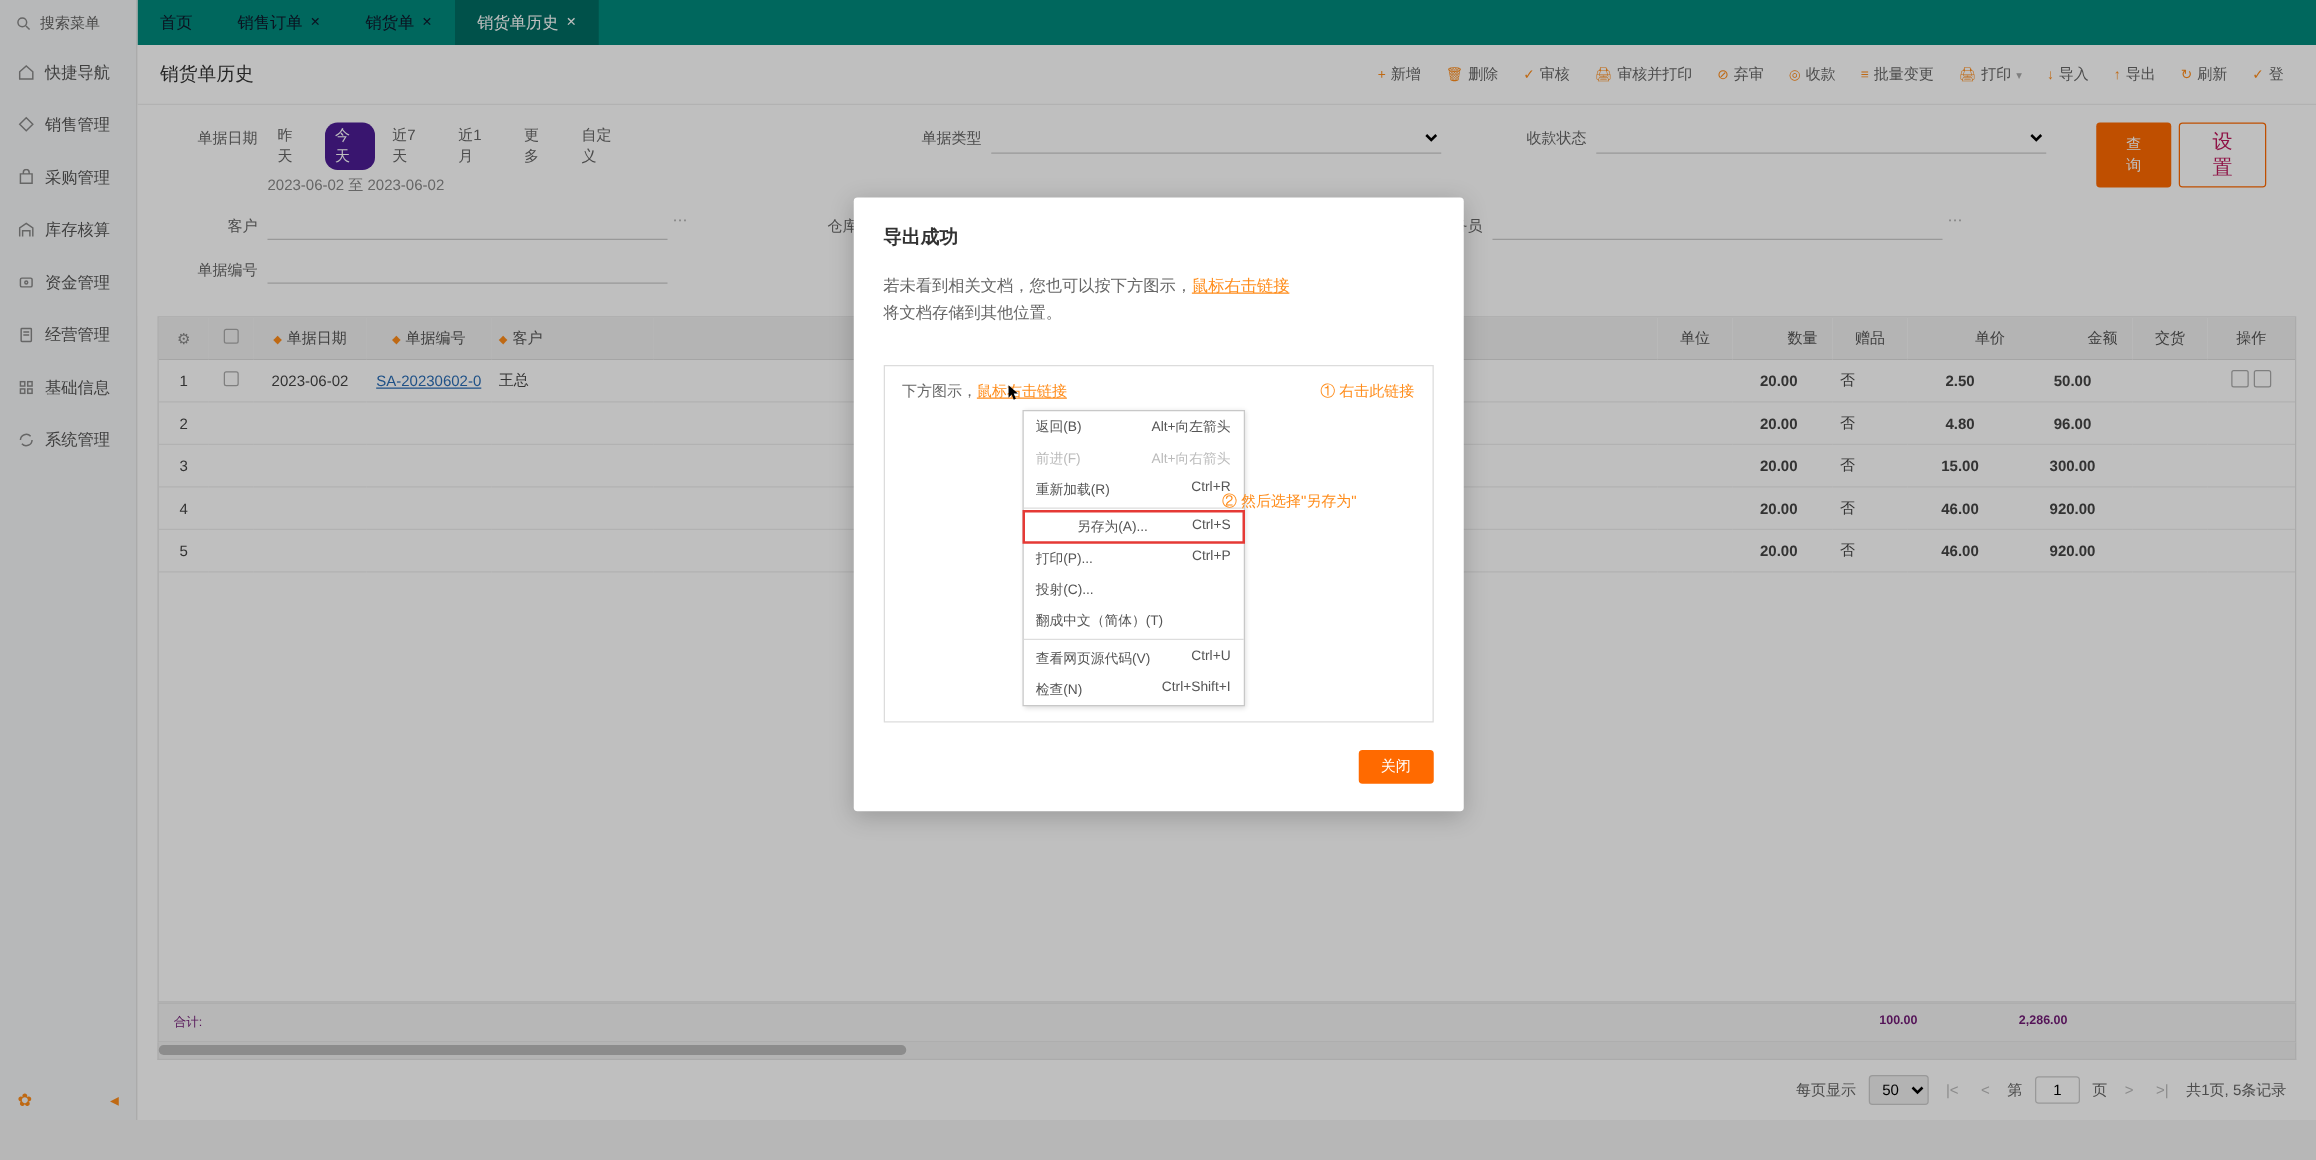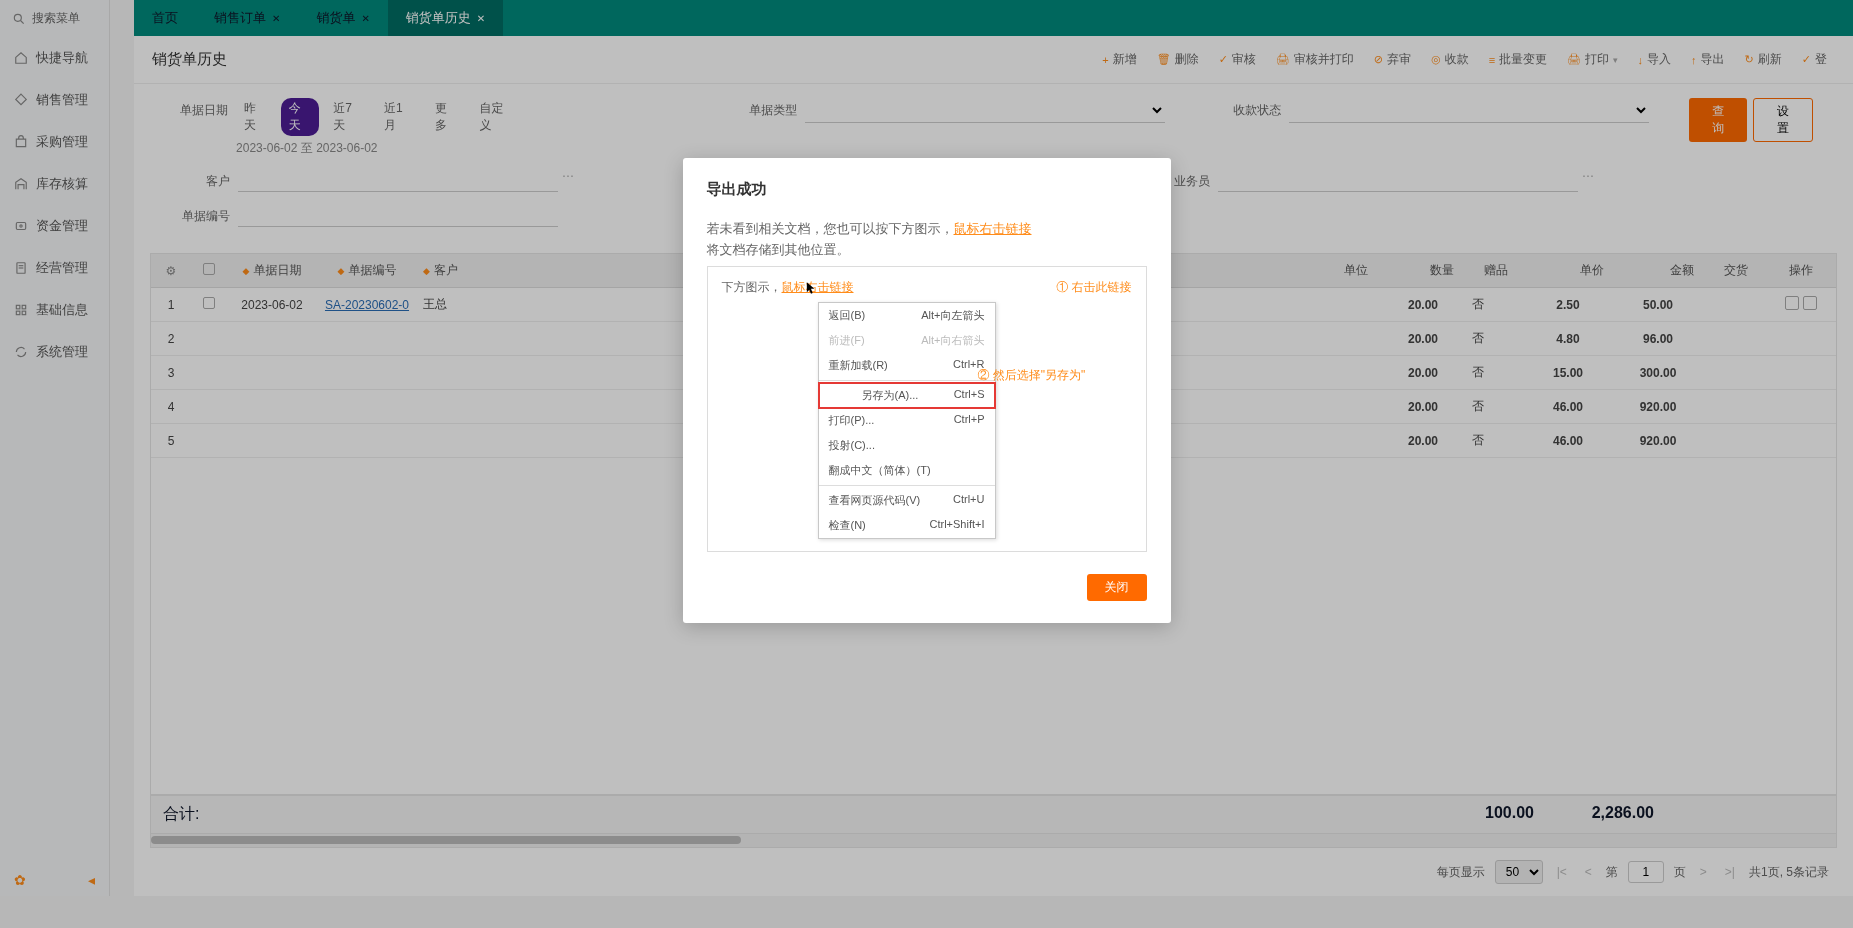--- a/index.html
+++ b/index.html
@@ -1,17 +1,17 @@
 <!DOCTYPE html>
 <html><head>
   <meta charset="utf-8">
   <style>
     * { margin: 0; padding: 0; box-sizing: border-box; font-family: "Microsoft YaHei", Arial, sans-serif; }
     body { background: #f5f5f5; font-size: 12px; color: #333; overflow: hidden; }
-    .app { display: flex; height: 896px; width: 1853px; gap: 24px; }
+    .app { display: flex; height: 896px; width: 1853px; }
     
     
     .sidebar { width: 110px; background: #f5f6f7; border-right: 1px solid #e0e0e0; display: flex; flex-direction: column; }
     .search-menu { padding: 10px 12px; display: flex; align-items: center; gap: 6px; color: #666; cursor: pointer; }
     .search-menu svg { width: 14px; height: 14px; }
     .sidebar-item { padding: 12px 14px; display: flex; align-items: center; gap: 8px; color: #555; cursor: pointer; font-size: 13px; }
     .sidebar-item svg { width: 14px; height: 14px; }
     .sidebar-bottom { margin-top: auto; display: flex; justify-content: space-between; padding: 8px 14px; }
     .sidebar-bottom span { color: #ff8c1a; cursor: pointer; font-size: 14px; }
     
@@ -38,56 +38,56 @@
     .filter-label { width: 56px; text-align: right; color: #666; margin-right: 8px; padding-top: 4px; }
     .date-tags { display: flex; gap: 6px; align-items: center; }
     .date-tag { padding: 2px 8px; border-radius: 10px; cursor: pointer; color: #666; font-size: 12px; }
     .date-tag.active { background: #4c1d95; color: #fff; }
     .date-range { color: #888; font-size: 12px; margin-top: 4px; }
     .filter-input { border: none; border-bottom: 1px solid #ccc; width: 320px; padding: 4px 2px; font-size: 12px; background: transparent; }
     .filter-select { border: none; border-bottom: 1px solid #ccc; width: 360px; padding: 4px 2px; font-size: 12px; background: transparent; }
     .filter-dots { color: #aaa; margin-left: 4px; cursor: pointer; }
     .filter-buttons { margin-left: auto; display: flex; flex-direction: row; gap: 6px; }
     .btn-orange { background: #ff6a00; color: #fff; border: none; padding: 5px 18px; border-radius: 3px; cursor: pointer; font-size: 12px; }
-    .btn-outline-orange { background: #fff; color: #000000; border: 1px solid #ff6a00; padding: 4px 18px; border-radius: 3px; cursor: pointer; font-size: 12px; }
+    .btn-outline-orange { background: #fff; color: #be185d; border: 1px solid #ff6a00; padding: 4px 18px; border-radius: 3px; cursor: pointer; font-size: 16px; }
     
     
     .table-wrap { margin: 0 16px; flex: 1; overflow: auto; border: 1px solid #e5e5e5; }
     table { border-collapse: collapse; width: 100%; table-layout: fixed; }
     thead th { background: #f0f0f0; color: #555; font-weight: normal; font-size: 12px; padding: 8px 6px; border-bottom: 1px solid #ddd; text-align: center; position: relative; }
     thead th.num { text-align: right; padding-right: 12px; }
     thead th.left { text-align: left; }
     thead th .sort { color: #ff8c1a; font-size: 9px; margin-right: 4px; }
     tbody td { padding: 8px 6px; border-bottom: 1px solid #eee; text-align: center; color: #444; font-size: 12px; }
     tbody td.num { text-align: center; padding-right: 12px; font-weight: bold; }
     tbody td.left { text-align: left; }
     tbody td a { color: #2a6db5; text-decoration: underline; cursor: pointer; }
     .gear { color: #888; }
     .chk { width: 12px; height: 12px; border: 1px solid #aaa; display: inline-block; border-radius: 2px; }
     .op-ico { display: inline-block; width: 14px; height: 14px; border: 1px solid #aaa; margin: 0 2px; border-radius: 2px; }
     
     
-    .sum-row { display: flex; background: #f5f5f5; border: 1px solid #e5e5e5; margin: 0 16px; padding: 8px 12px; font-size: 16px; color: #0f172a; }
+    .sum-row { display: flex; background: #f5f5f5; border: 1px solid #e5e5e5; margin: 0 16px; padding: 8px 12px; font-size: 10px; color: #701a75; }
     .sum-row .label { width: 40px; }
     .sum-row .spacer { flex: 1; }
     .sum-row .val { width: 120px; text-align: right; font-weight: bold; }
     
     .hscroll { margin: 0 16px; height: 14px; background: #f0f0f0; border: 1px solid #e5e5e5; border-top: none; position: relative; }
     .hscroll-thumb { position: absolute; left: 0; top: 2px; height: 8px; width: 35%; background: #bbb; border-radius: 4px; }
     
     .pagination { display: flex; align-items: center; justify-content: flex-end; padding: 12px 24px; gap: 10px; font-size: 12px; color: #666; }
     .pagination select, .pagination input { border: 1px solid #ccc; padding: 3px 6px; border-radius: 3px; font-size: 12px; }
     .pagination input { width: 36px; text-align: center; }
     .pagination .pg-btn { color: #bbb; cursor: pointer; padding: 0 4px; }
     
     
     .overlay { position: absolute; inset: 0; background: rgba(0,0,0,0.25); display: flex; align-items: flex-start; justify-content: center; padding-top: 158px; }
     .modal { width: 488px; background: #fff; border-radius: 3px; padding: 22px 24px; box-shadow: 0 4px 20px rgba(0,0,0,0.2); }
     .modal-title { font-size: 15px; font-weight: bold; color: #333; margin-bottom: 20px; }
-    .modal-text { font-size: 13px; color: #666; line-height: 1.6; margin-bottom: 5px; }
+    .modal-text { font-size: 13px; color: #666; line-height: 1.6; margin-bottom: 31px; }
     .modal-text .link { color: #ff8c1a; text-decoration: underline; }
     .modal-img { border: 1px solid #dcdcdc; padding: 12px 14px; position: relative; }
     .modal-img-top { display: flex; align-items: flex-start; font-size: 12px; color: #666; margin-bottom: 6px; }
     .modal-img-top .link { color: #ff8c1a; text-decoration: underline; }
     .callout1 { color: #ff8c1a; font-size: 12px; }
     .ctx-menu { border: 1px solid #c8c8c8; width: 178px; font-size: 11px; color: #555; margin-left: 96px; box-shadow: 1px 1px 4px rgba(0,0,0,0.15); }
     .ctx-item { display: flex; justify-content: space-between; padding: 5px 10px; }
     .ctx-item.disabled { color: #bbb; }
     .ctx-item.highlight { outline: 2px solid #e53935; outline-offset: -1px; padding-left: 43px; }
     .ctx-sep { height: 1px; background: #ddd; margin: 2px 0; }

